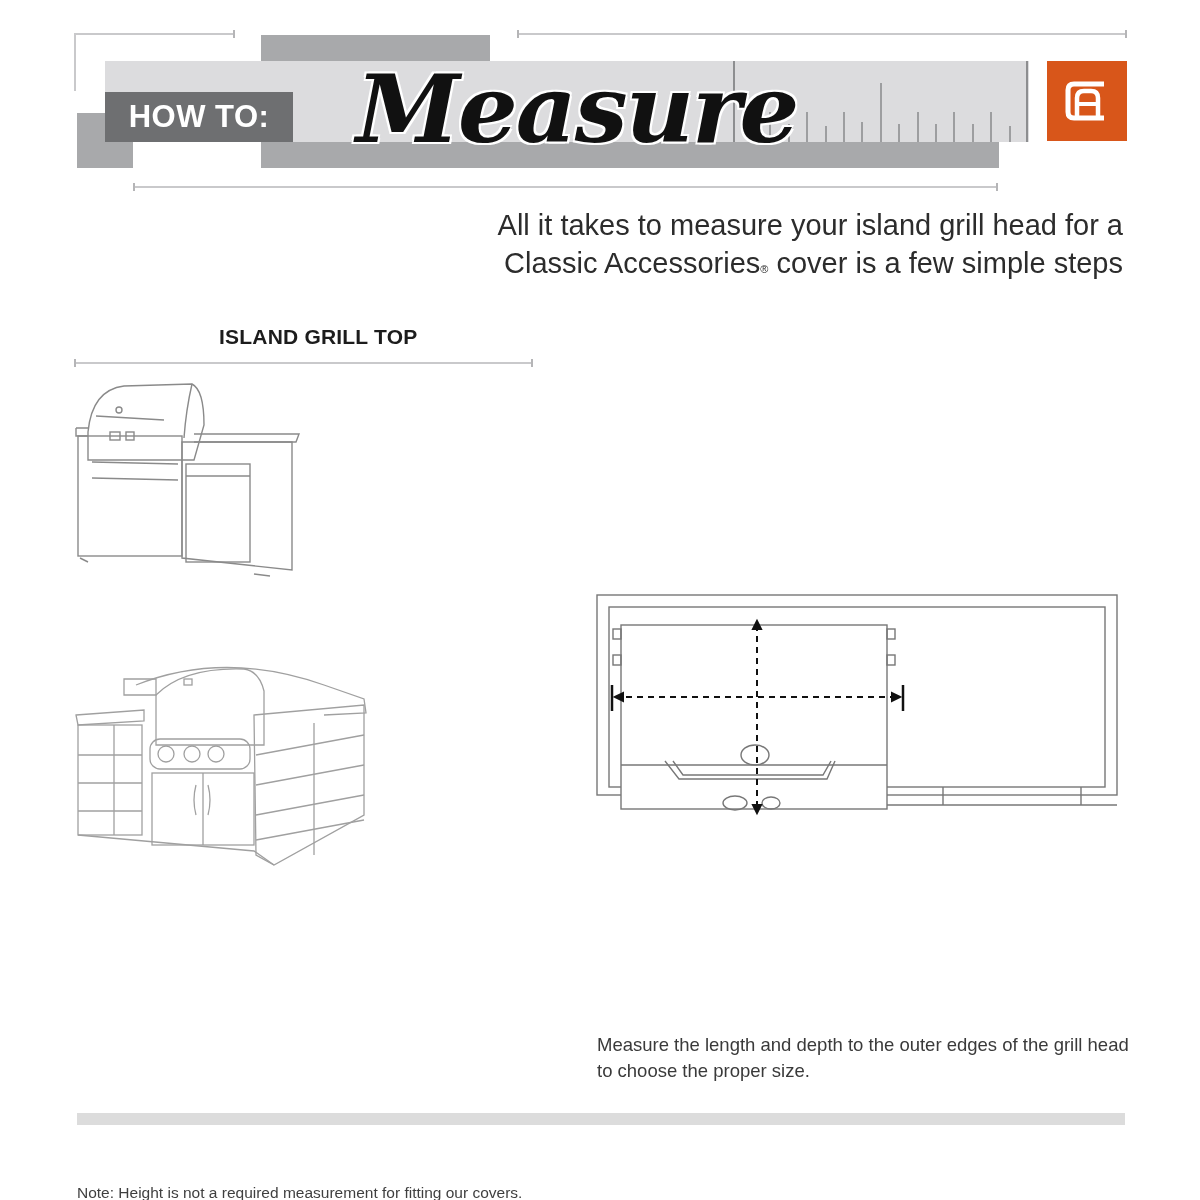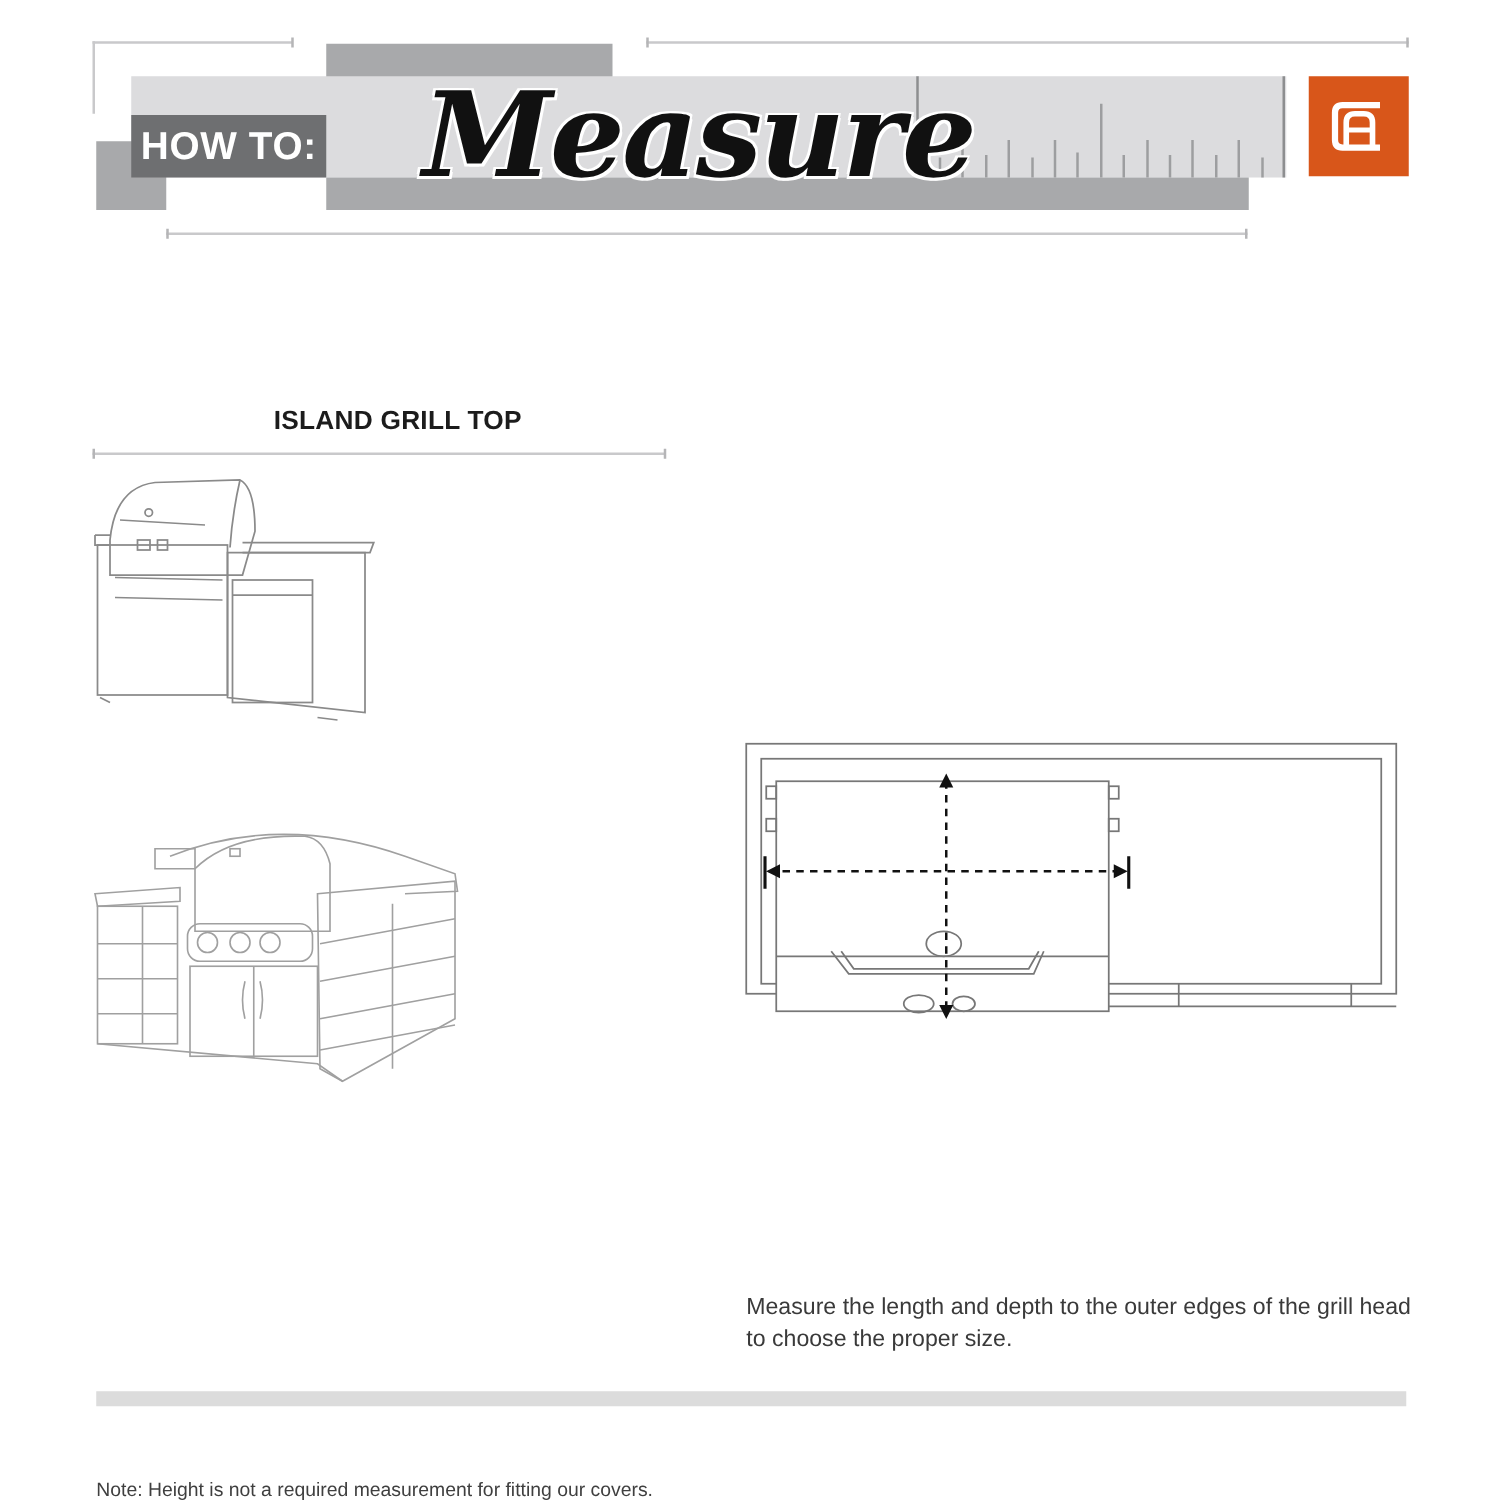--- a/index.html
+++ b/index.html
@@ -4,26 +4,26 @@
 <style>
   html, body { margin:0; padding:0; background:#ffffff; }
   body { width:1200px; height:1200px; position:relative; overflow:hidden; font-family:"Liberation Sans", sans-serif; color:#222; }
   .abs { position:absolute; }
   .line-h { position:absolute; height:2px; background:#c9c9cb; }
   .line-v { position:absolute; width:2px; background:#c9c9cb; }
   .tick-end { position:absolute; width:2px; height:8px; background:#b5b5b7; }
   .gray-dark { background:#a8a9ab; }
   .gray-light { background:#dcdcde; }
   .howto {
-    position:absolute; left:105px; top:92px; width:156px; height:50px;
+    position:absolute; left:105px; top:92px; width:188px; height:50px;
     background:#6e6f71; color:#ffffff; font-weight:bold; font-size:31px;
     display:flex; align-items:center; justify-content:center; letter-spacing:0.5px;
   }
   .measure-title {
-    position:absolute; left:338px; top:54px; font-family:"DejaVu Serif", serif;
+    position:absolute; left:356px; top:54px; font-family:"DejaVu Serif", serif;
     font-style:italic; font-weight:bold; font-size:94px; color:#111; letter-spacing:-2px;
     text-shadow: 2px 2px 0 #fff, -2px -2px 0 #fff, 2px -2px 0 #fff, -2px 2px 0 #fff;
   }
   .ruler-tick { position:absolute; bottom:0; width:2px; background:#9d9ea0; }
   .logo {
     position:absolute; left:1047px; top:61px; width:80px; height:80px; background:#d8561a;
     display:flex; align-items:center; justify-content:center;
   }
   .intro {
     position:absolute; right:77px; top:206px; text-align:right; font-size:29px; line-height:38px; color:#2c2c2c;
@@ -87,20 +87,22 @@
   <div class="logo">
     <svg width="46" height="46" viewBox="0 0 46 46" style="position:static;">
       <path d="M40 6 H10 Q4 6 4 12 V34 Q4 40 10 40 H40" fill="none" stroke="#fff" stroke-width="5"></path>
       <path d="M13 40 V20 Q13 13 20 13 H27 Q34 13 34 20 V40" fill="none" stroke="#fff" stroke-width="4.5"></path>
       <line x1="13" y1="26" x2="34" y2="26" stroke="#fff" stroke-width="4"></line>
     </svg>
   </div>
 </div>
 
 <div class="intro">
+  <div>All it takes to measure your island grill head for a</div>
+  <div><span>Classic Accessories</span><sup>®</sup><span> cover is a few simple steps</span></div>
 </div>
 
 <div class="section-title">ISLAND GRILL TOP</div>
 <div class="line-h" style="left:74px; top:362px; width:458px;"></div>
 <div class="tick-end" style="left:74px; top:359px;"></div>
 <div class="tick-end" style="left:531px; top:359px;"></div>
 
 <svg style="left:74px; top:380px;" width="230" height="205" viewBox="0 0 230 205">
   <g fill="none" stroke="#8a8a8a" stroke-width="1.4">
 

